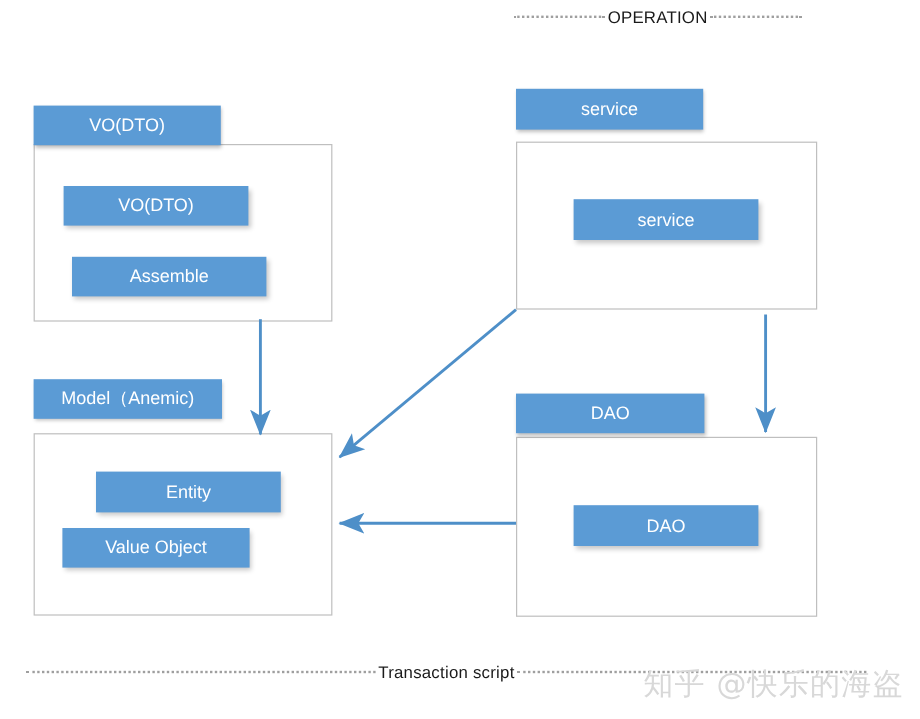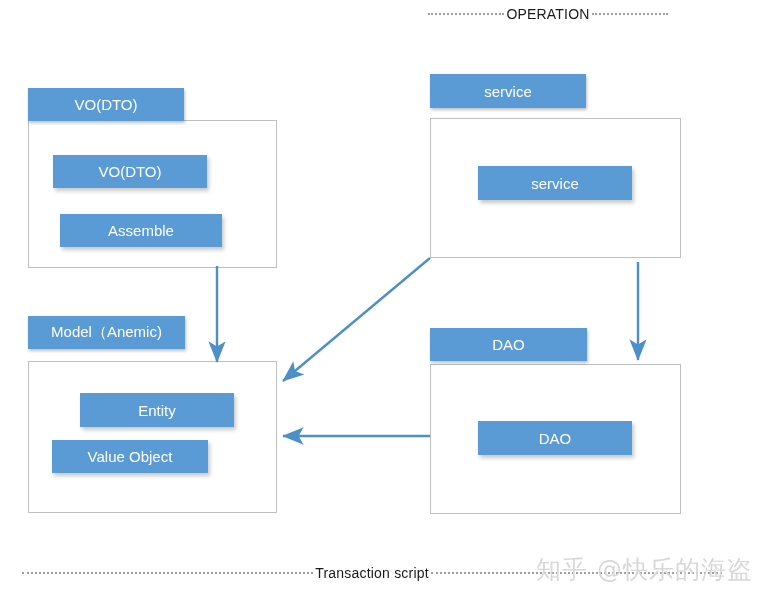--- a/index.html
+++ b/index.html
@@ -137,21 +137,21 @@
 
     <g>
       <line x1="638" y1="262" x2="638" y2="360" stroke="#4E8FC8" stroke-width="2.4" marker-end="url(#ah)"></line>
     </g>
 
     <g>
       <line x1="430" y1="436" x2="283" y2="436" stroke="#4E8FC8" stroke-width="2.4" marker-end="url(#ah)"></line>
     </g>
   </svg>
 
-  <div class="divider" style="left:22px;top:563px;width:700px;">
+  <div class="divider" style="left:22px;top:550px;width:700px;">
     <span class="dots"></span>
     <span class="dlabel">Transaction script</span>
     <span class="dots"></span>
   </div>
 
   <div class="watermark">知乎 @快乐的海盗</div>
 
 </div>
 
 </body></html>

